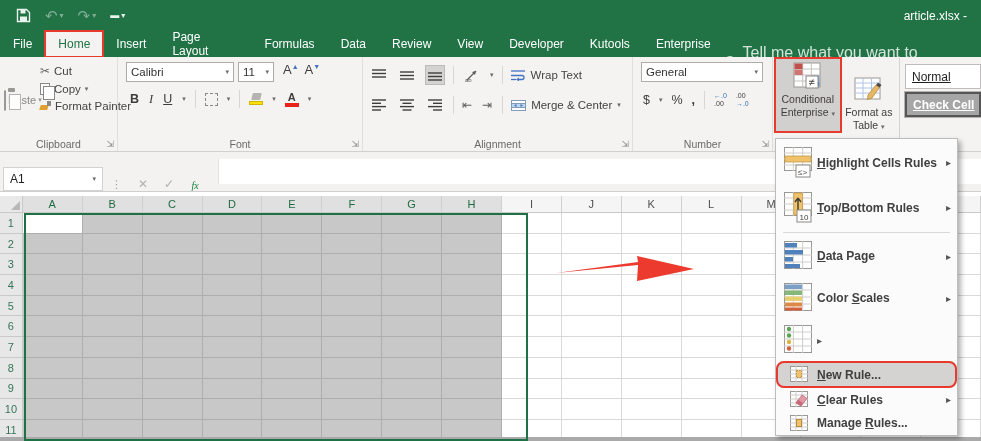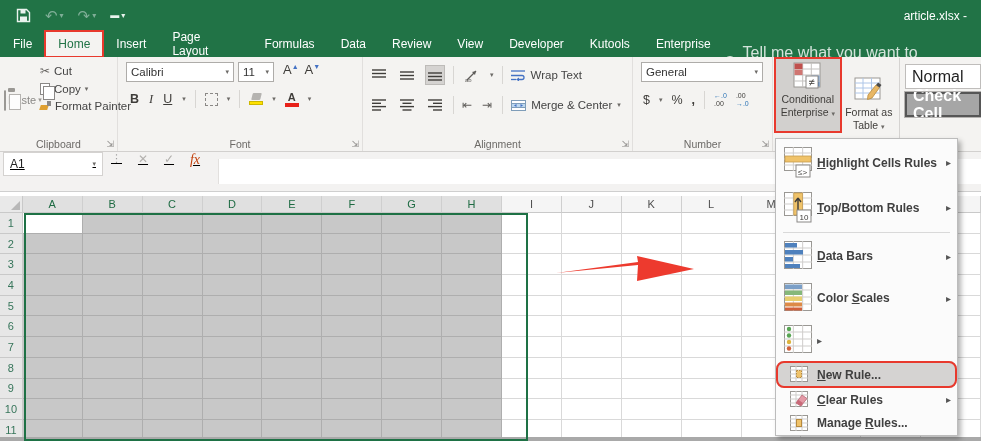--- a/index.html
+++ b/index.html
@@ -79,30 +79,30 @@
   .num-row2 { display:flex; align-items:center; gap:9px; margin-top:9px; padding-left:2px; font-size:12.5px; color:#3f3d3a; }
   .dec { display:flex; flex-direction:column; font-size:7px; color:#3f3d3a; line-height:1.2; }
   .dec .bluep { color:#2e75b6; }
 
   
   .g-styles { width:208px; display:flex; padding:1px 0 0 2px; }
   .cf-btn { width:70px; height:74px; background:#d2d0ce; outline:2px solid #e8392d; outline-offset:-1px; display:flex; flex-direction:column; align-items:center; padding-top:4px; gap:1px; }
   .cf-txt { font-size:10.5px; color:#3f3d3a; text-align:center; line-height:1.25; }
   .fat-btn { width:56px; display:flex; flex-direction:column; align-items:center; padding-top:17px; gap:1px; margin-left:2px; }
   .gallery { margin-left:4px; border-left:1px solid #d5d3d1; padding:6px 0 0 5px; display:flex; flex-direction:column; gap:3px; }
-  .style-cell { width:76px; height:25px; display:flex; align-items:center; padding-left:6px; font-size:16px; }
+  .style-cell { width:76px; height:25px; display:flex; align-items:center; padding-left:6px; font-size:12px;text-decoration:underline; }
   .style-normal { background:#fff; border:1px solid #bfbdbb; color:#1f1f1f; }
   .style-check { background:#a6a6a6; border:2px solid #565656; outline:1px solid #b5b3b1; color:#fff; font-weight:bold; }
 
   
-  .fbar { position:absolute; left:0; top:152px; width:981px; height:40px; background:#f3f2f1; border-bottom:1px solid #cfcfcf; display:flex; align-items:flex-start;text-decoration:underline; }
+  .fbar { position:absolute; left:0; top:152px; width:981px; height:40px; background:#f3f2f1; border-bottom:1px solid #cfcfcf; display:flex; align-items:flex-end; }
   .namebox { margin-left:3px; width:100px; height:24px; background:#fff; border:1px solid #d4d2d0; display:flex; align-items:center; padding:0 6px; font-size:12px; color:#222; justify-content:space-between; }
   .fdots { color:#a0a0a0; margin:0 8px; font-size:11px; }
   .fbtn { width:26px; text-align:center; color:#b3b1ae; font-size:12px; }
-  .fx { font-family:"Liberation Serif",serif; font-style:italic; color:#c2410c; font-size:14px; }
+  .fx { font-family:"Liberation Serif",serif; font-style:italic; color:#15803d; font-size:10px; }
   .finput { flex:1; align-self:stretch; margin:7px 0 7px 10px; background:#fff; border-left:1px solid #e2e0de; }
 
   
   .sheet { position:absolute; left:0; top:192px; width:981px; height:249px; background:#fff; padding-top:4px; }
   .colrow { display:flex; height:17px; }
   .corner { width:24px; background:#e9e9e9; border-right:1px solid #c9c9c9; border-bottom:1px solid #c9c9c9; position:relative; }
   .corner:after { content:""; position:absolute; right:2px; bottom:2px; border-left:9px solid transparent; border-bottom:9px solid #b8b8b8; }
   .colhdr { width:63px; display:flex; align-items:center; justify-content:center; font-size:11px; background:#f5f5f5; color:#4f4f4f; border-right:1px solid #cfcfcf; border-bottom:1px solid #c9c9c9; }
   .colhdr.sel { background:#e0e0e0; color:#1e6b43; }
   .grow { display:flex; height:20.7px; }
@@ -711,21 +711,21 @@
               <line x1="0" y1="7" x2="28" y2="7"></line>
               <line x1="0" y1="14" x2="28" y2="14"></line>
               <line x1="0" y1="21" x2="28" y2="21"></line>
             </g>
             <rect x="1" y="2" width="12" height="4.5" fill="#4f81bd"></rect>
             <rect x="1" y="9" width="18" height="4.5" fill="#4f81bd"></rect>
             <rect x="1" y="16" width="8" height="4.5" fill="#4f81bd"></rect>
             <rect x="1" y="23" width="15" height="4" fill="#4f81bd"></rect>
           </svg>
         </span>
-        <span class="lbl"><span></span><span class="accel">D</span><span>ata Bars</span></span>
+        <span class="lbl"><span></span><span class="accel">D</span><span>ata Page</span></span>
         <span class="subarr">▸</span>
       </div>
       <div class="mi" style="height: 42px;">
         <span class="ictn">
           <svg width="30" height="30">
             <rect x="0.5" y="0.5" width="27" height="27" fill="#fff" stroke="#9a9894"></rect>
             <g stroke="#cfcdcb" stroke-width="1">
               <line x1="9.333333333333334" y1="0" x2="9.333333333333334" y2="28"></line>
               <line x1="18.666666666666668" y1="0" x2="18.666666666666668" y2="28"></line>
               <line x1="0" y1="7" x2="28" y2="7"></line>

